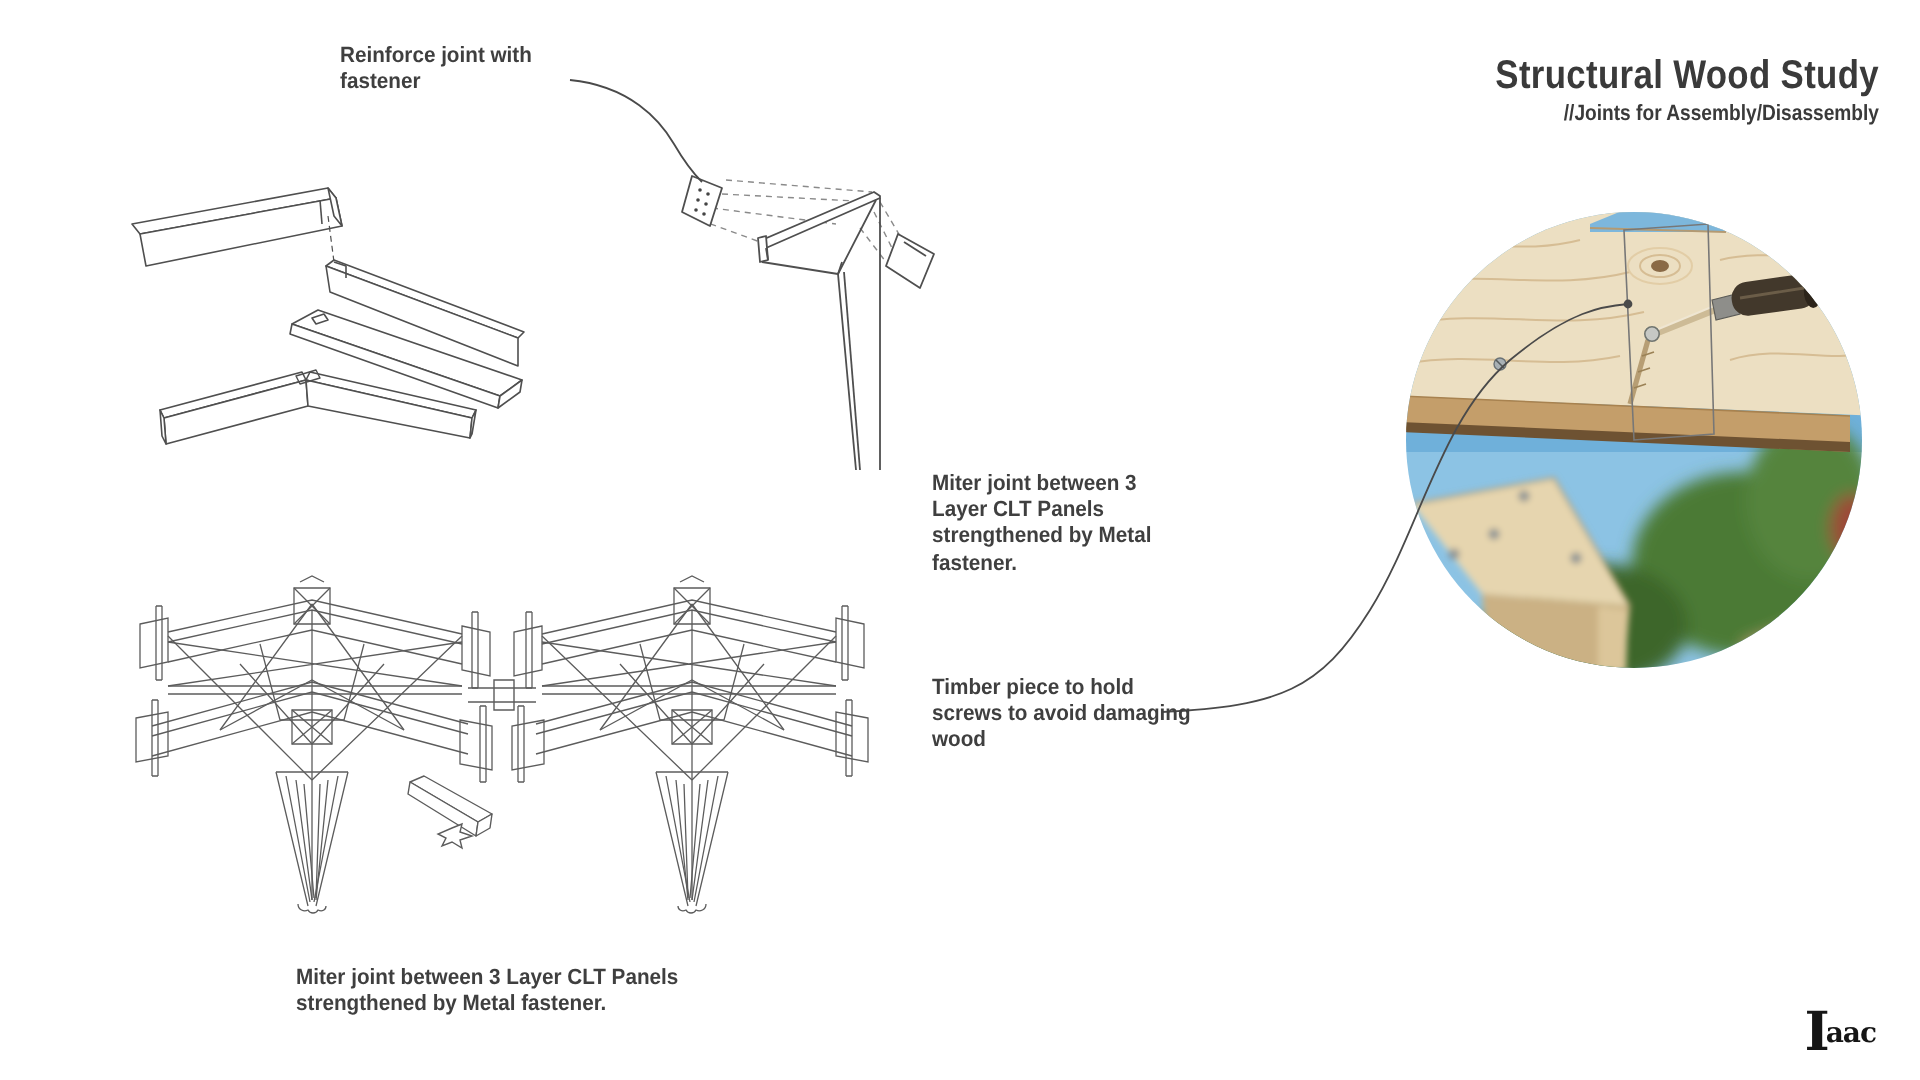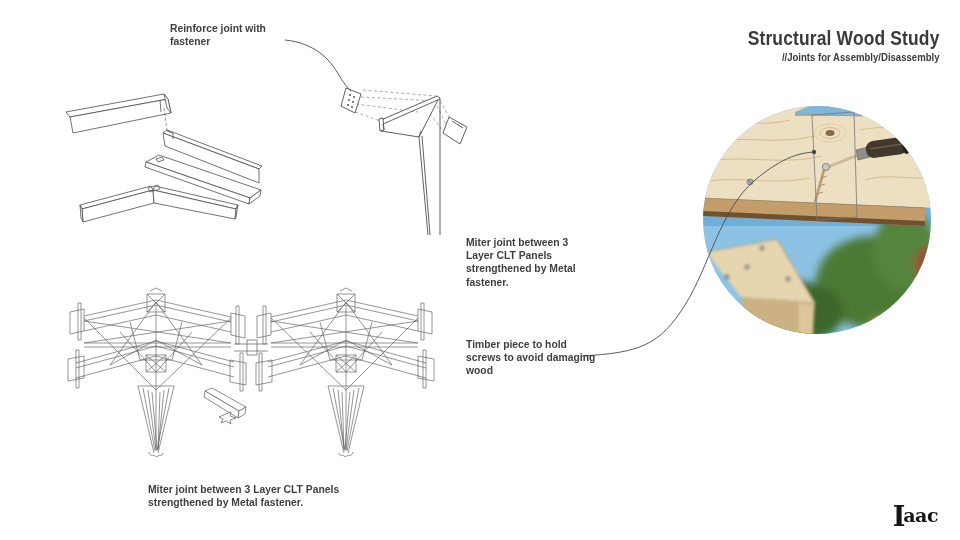--- a/index.html
+++ b/index.html
@@ -8,21 +8,21 @@
   .artwork{position:absolute;left:0;top:0;}
   .ann{position:absolute;font-size:11px;font-weight:bold;color:#3f3f3f;line-height:1.2;
        white-space:pre-line;transform:scaleX(0.94);transform-origin:left top;}
   .title-block{position:absolute;right:21px;top:27px;text-align:right;color:#3a3a3a;
        transform:scaleX(0.87);transform-origin:right top;}
   .title{font-size:20px;font-weight:bold;letter-spacing:0.2px;}
   .subtitle{font-size:11px;font-weight:bold;margin-top:1px;}
   .logo{position:absolute;right:20px;bottom:8px;font-family:"DejaVu Serif",serif;
         font-weight:bold;color:#151515;}
   .logo-i{font-size:27px;}
-  .logo-aac{font-size:19px;position:relative;top:-4.5px;left:-2px;letter-spacing:-0.5px;}
+  .logo-aac{font-size:14px;position:relative;top:-4.5px;left:-2px;letter-spacing:-0.5px;}
 </style>
 </head>
 <body>
 
 <div class="slide">
 
   <svg class="artwork" width="960" height="540" viewBox="0 0 960 540">
     <defs>
       <clipPath id="photoClip">
           <circle cx="817" cy="220" r="114"></circle>

